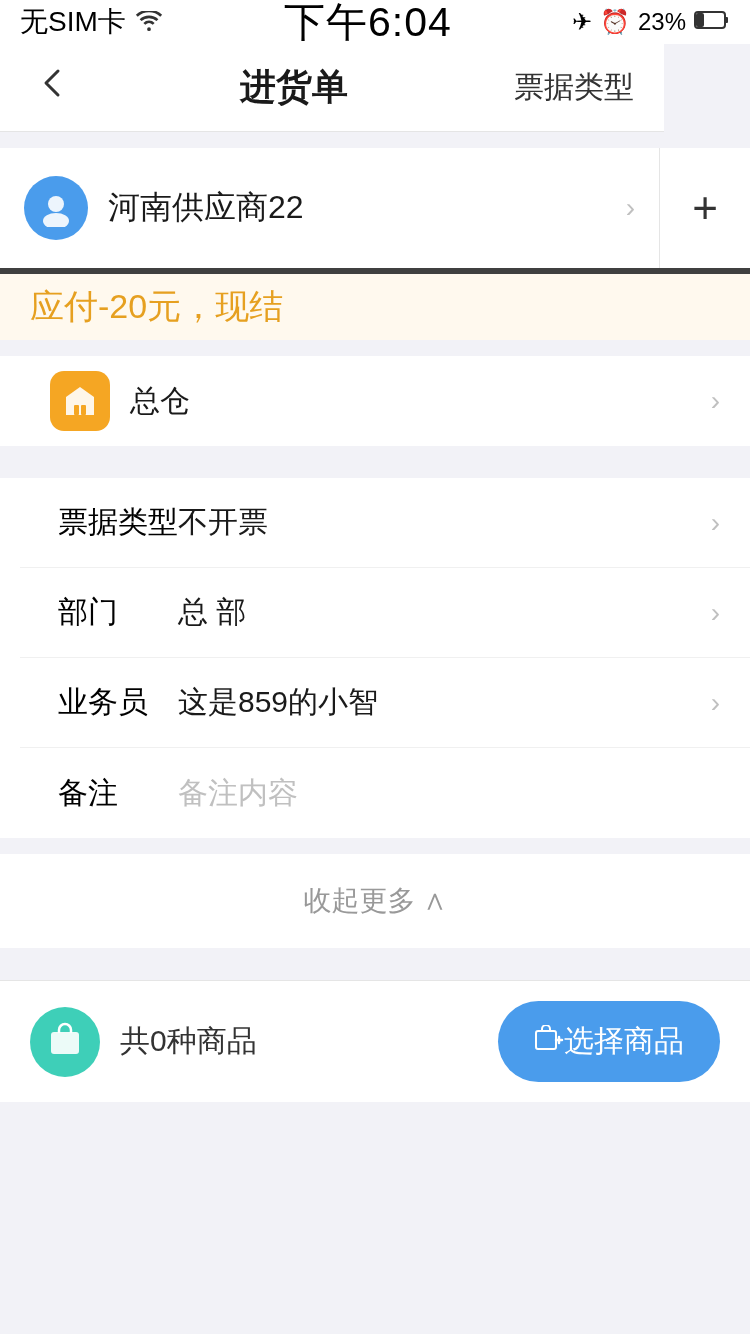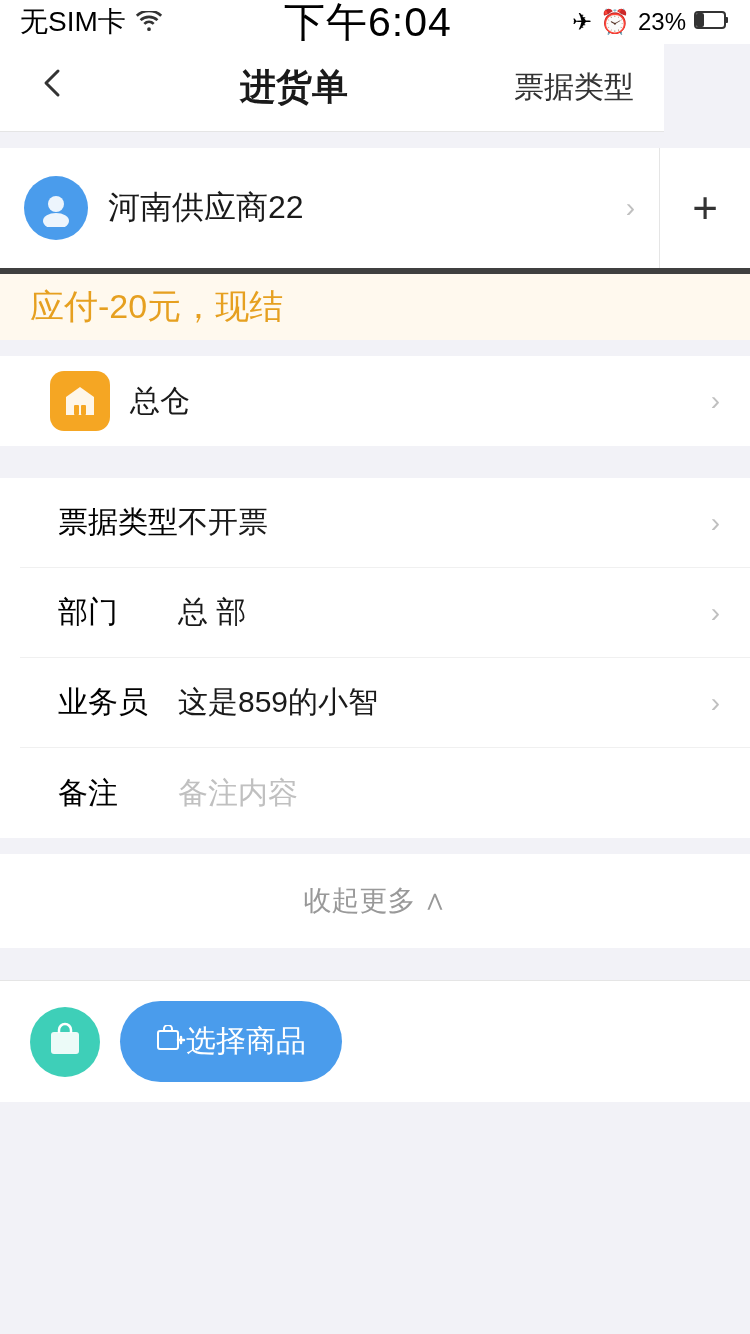--- a/index.html
+++ b/index.html
@@ -360,20 +360,21 @@
 
 <div class="section-gap"></div>
 
 <div class="bottom-bar">
   <div class="cart-icon-wrap">
     <svg viewBox="0 0 40 40" fill="none" xmlns="http://www.w3.org/2000/svg">
       <rect x="6" y="10" width="28" height="22" rx="3" fill="white" opacity="0.9"></rect>
       <path d="M14 10v-2a6 6 0 1112 0v2" stroke="white" stroke-width="2.5" fill="none" stroke-linecap="round"></path>
     </svg>
   </div>
+  <span class="product-count">共0种商品</span>
   <div class="select-product-btn">
     <span class="select-product-btn-icon">
       <svg viewBox="0 0 30 30" fill="none" xmlns="http://www.w3.org/2000/svg" width="30" height="30">
         <rect x="2" y="6" width="20" height="18" rx="2" stroke="white" stroke-width="2" fill="none"></rect>
         <path d="M8 6V4a4 4 0 018 0v2" stroke="white" stroke-width="2" fill="none" stroke-linecap="round"></path>
         <line x1="22" y1="15" x2="28" y2="15" stroke="white" stroke-width="2.5" stroke-linecap="round"></line>
         <line x1="25" y1="12" x2="25" y2="18" stroke="white" stroke-width="2.5" stroke-linecap="round"></line>
       </svg>
     </span>
     <span class="select-product-btn-text">选择商品</span>

